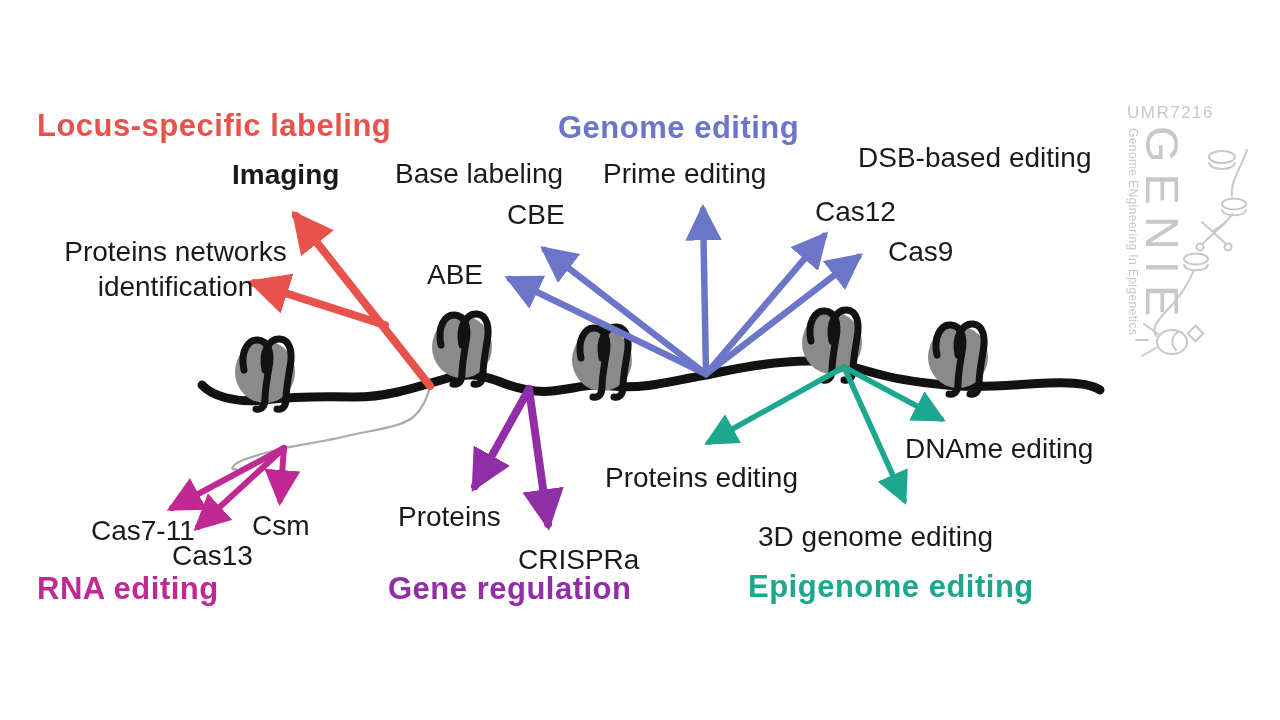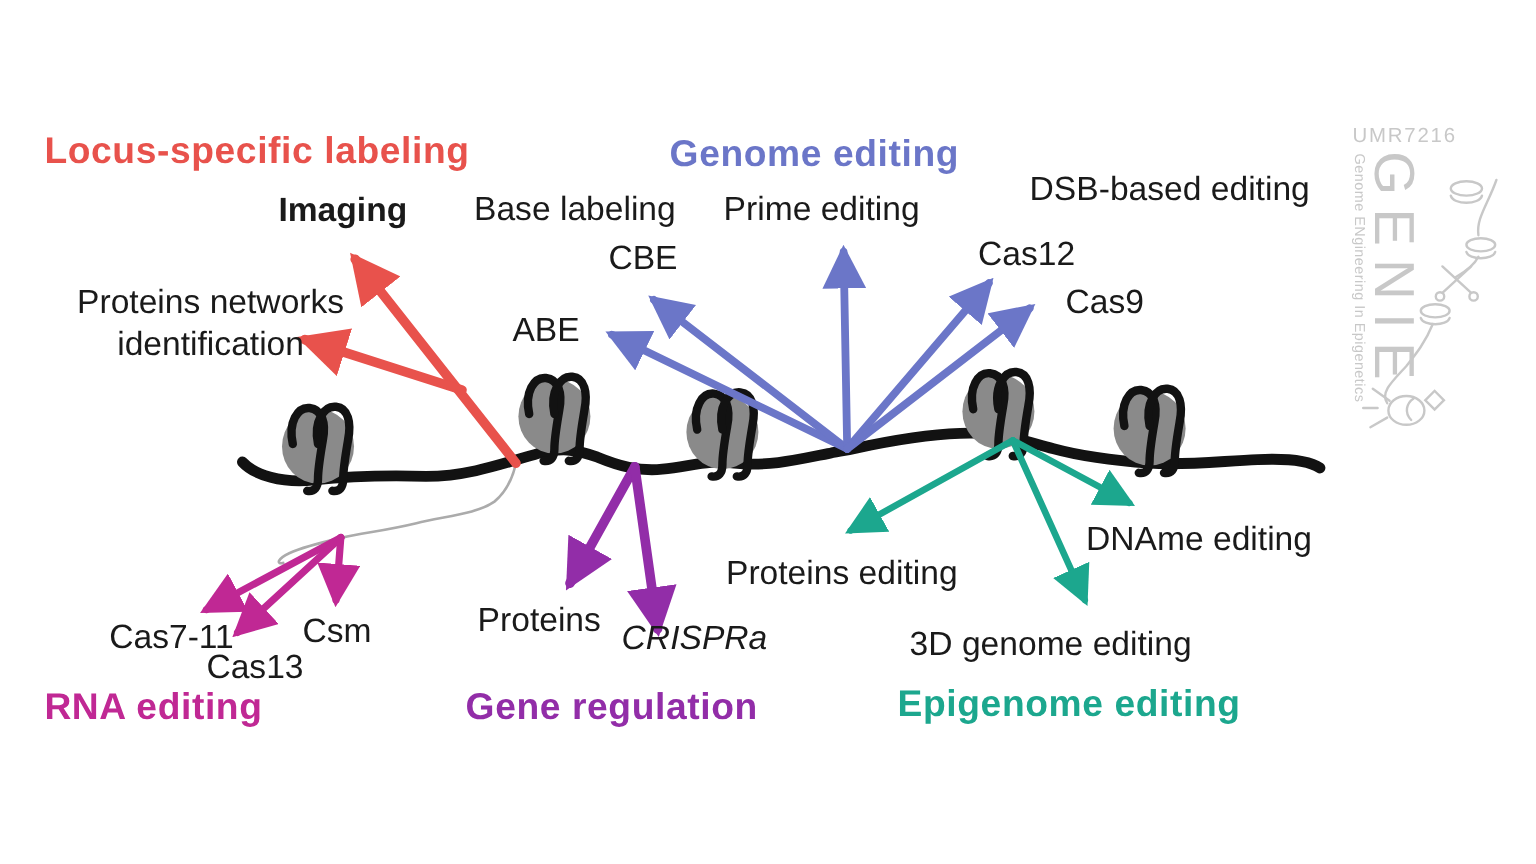--- a/index.html
+++ b/index.html
@@ -130,21 +130,21 @@
 <div class="lbl" style="left:815px;top:196px;">Cas12</div>
 <div class="lbl" style="left:888px;top:236px;">Cas9</div>
 
 <div class="lbl title c-magenta" style="left:37px;top:571px;">RNA editing</div>
 <div class="lbl" style="left:47px;top:515px;margin-left:44px;">Cas7-11</div>
 <div class="lbl" style="left:172px;top:540px;text-align:right;">Cas13</div>
 <div class="lbl" style="left:252px;top:510px;">Csm</div>
 
 <div class="lbl title c-purple" style="left:370px;top:571px;margin-left:18px;">Gene regulation</div>
 <div class="lbl" style="left:398px;top:501px;">Proteins</div>
-<div class="lbl" style="left:518px;top:516px;font-style:italic;">CRISPRa</div>
+<div class="lbl" style="left:518px;top:544px;">CRISPRa</div>
 
 <div class="lbl title c-teal" style="left:748px;top:569px;">Epigenome editing</div>
 <div class="lbl" style="left:605px;top:462px;">Proteins editing</div>
 <div class="lbl" style="left:905px;top:433px;">DNAme editing</div>
 <div class="lbl" style="left:758px;top:521px;">3D genome editing</div>
 
 <div class="logo-umr" style="left:1127px;top:103px;">UMR7216</div>
 <div class="logo-genie" style="left:1190px;top:126px;">GENIE</div>
 <div class="logo-tagline" style="left:1140px;top:128px;">Genome ENgineering In Epigenetics</div>
 

